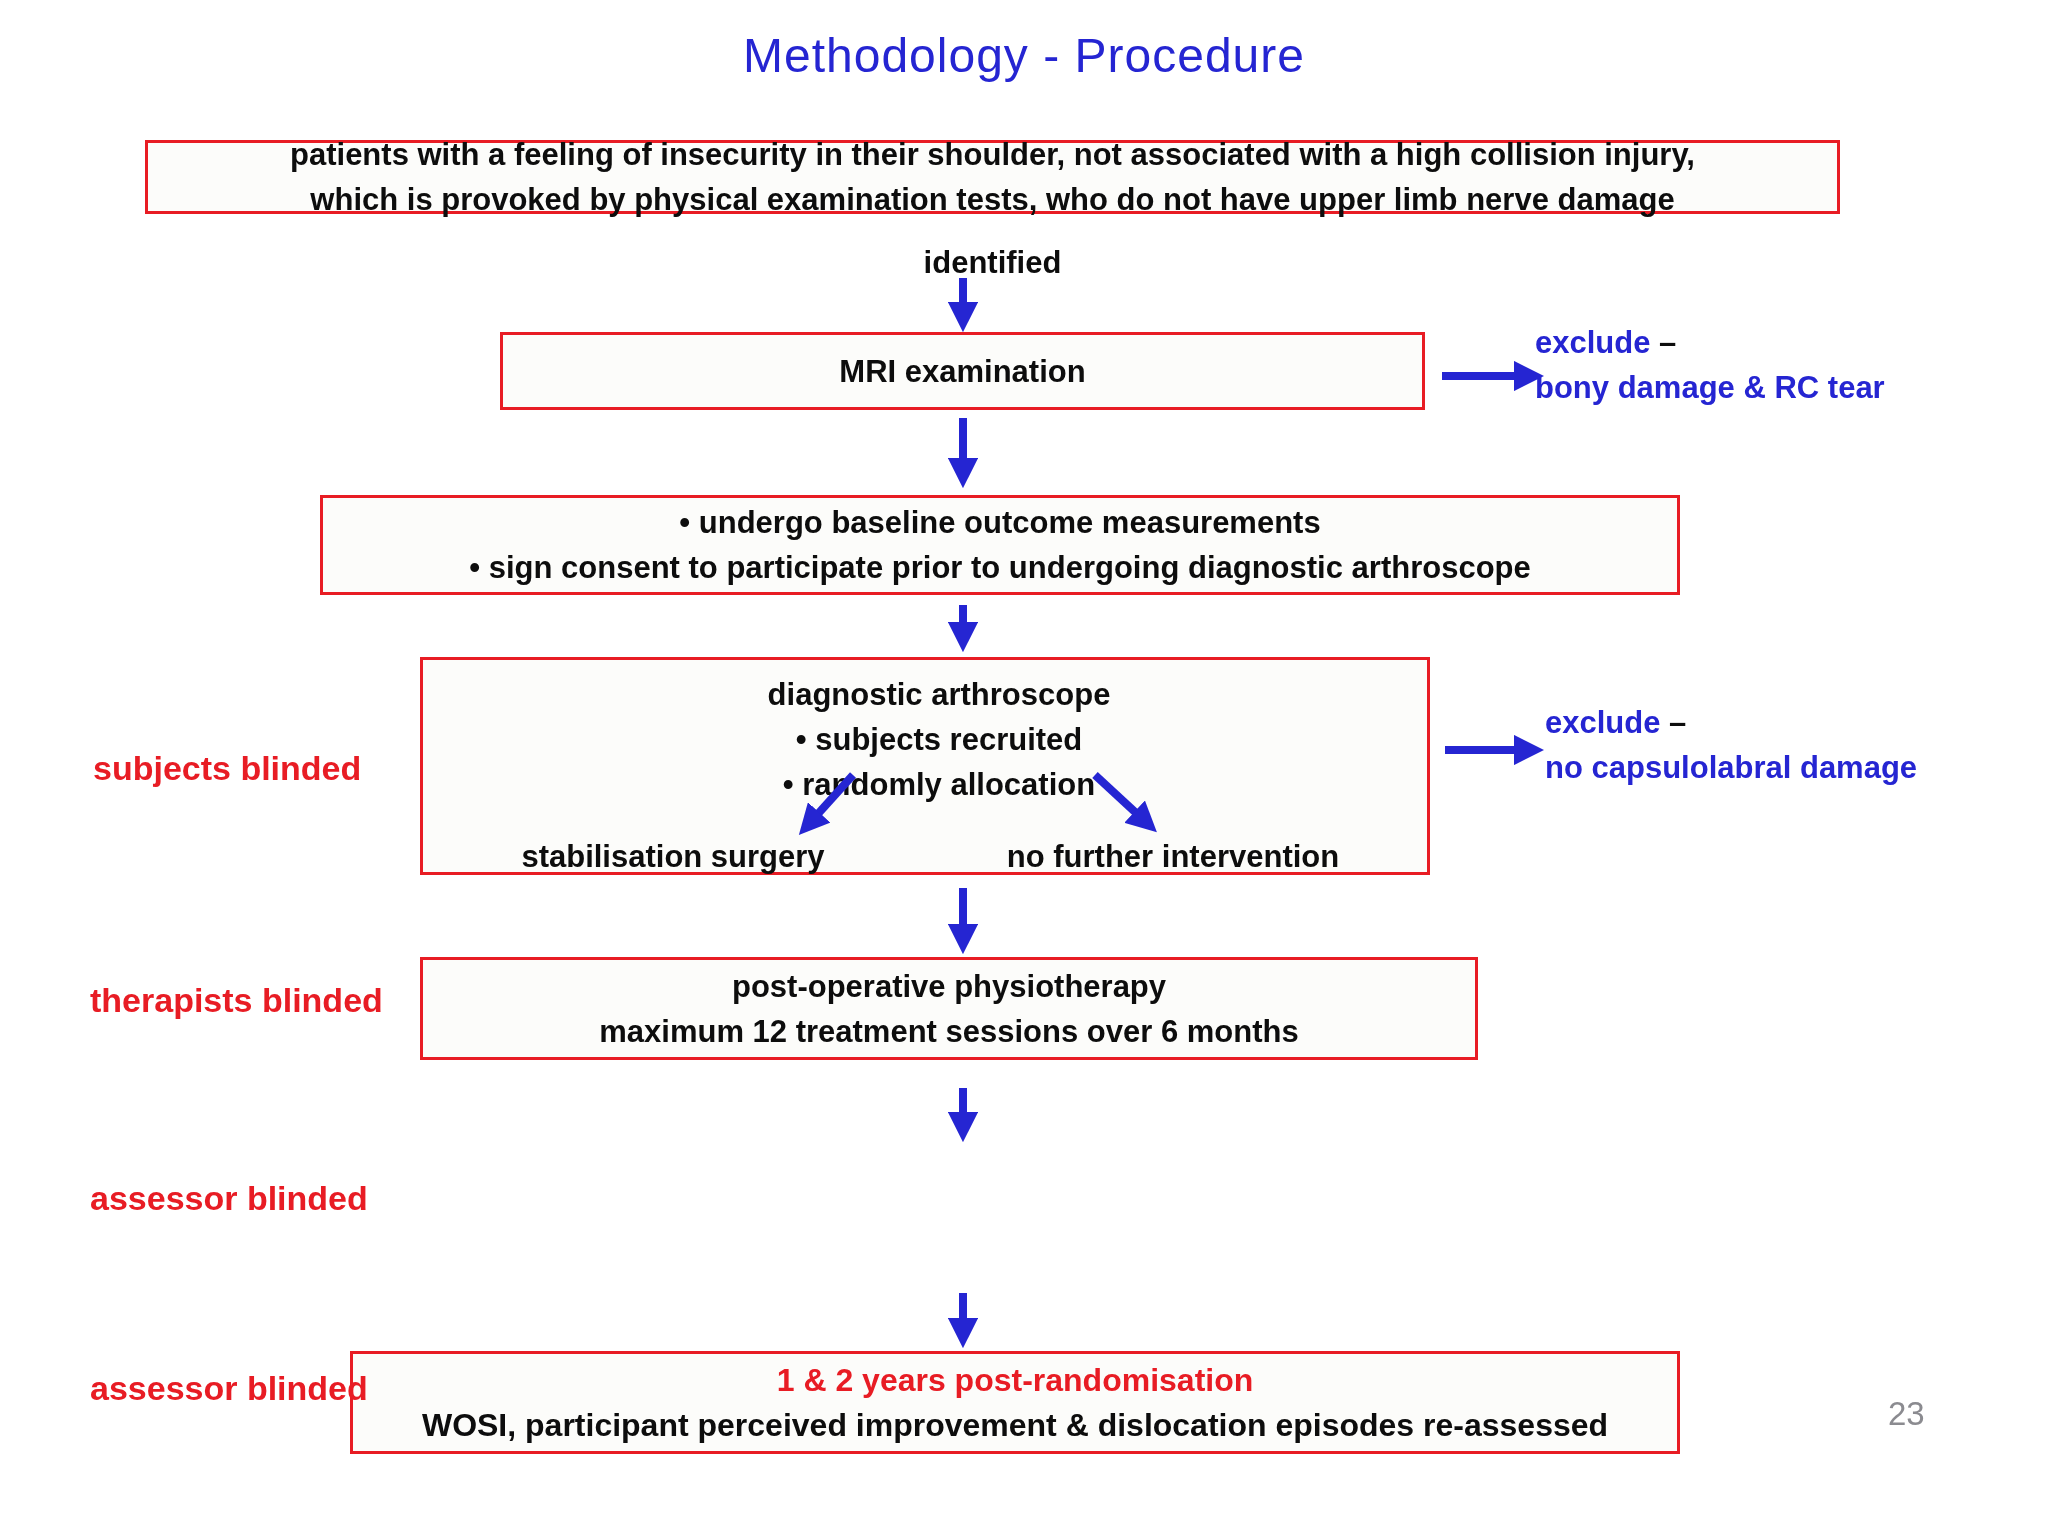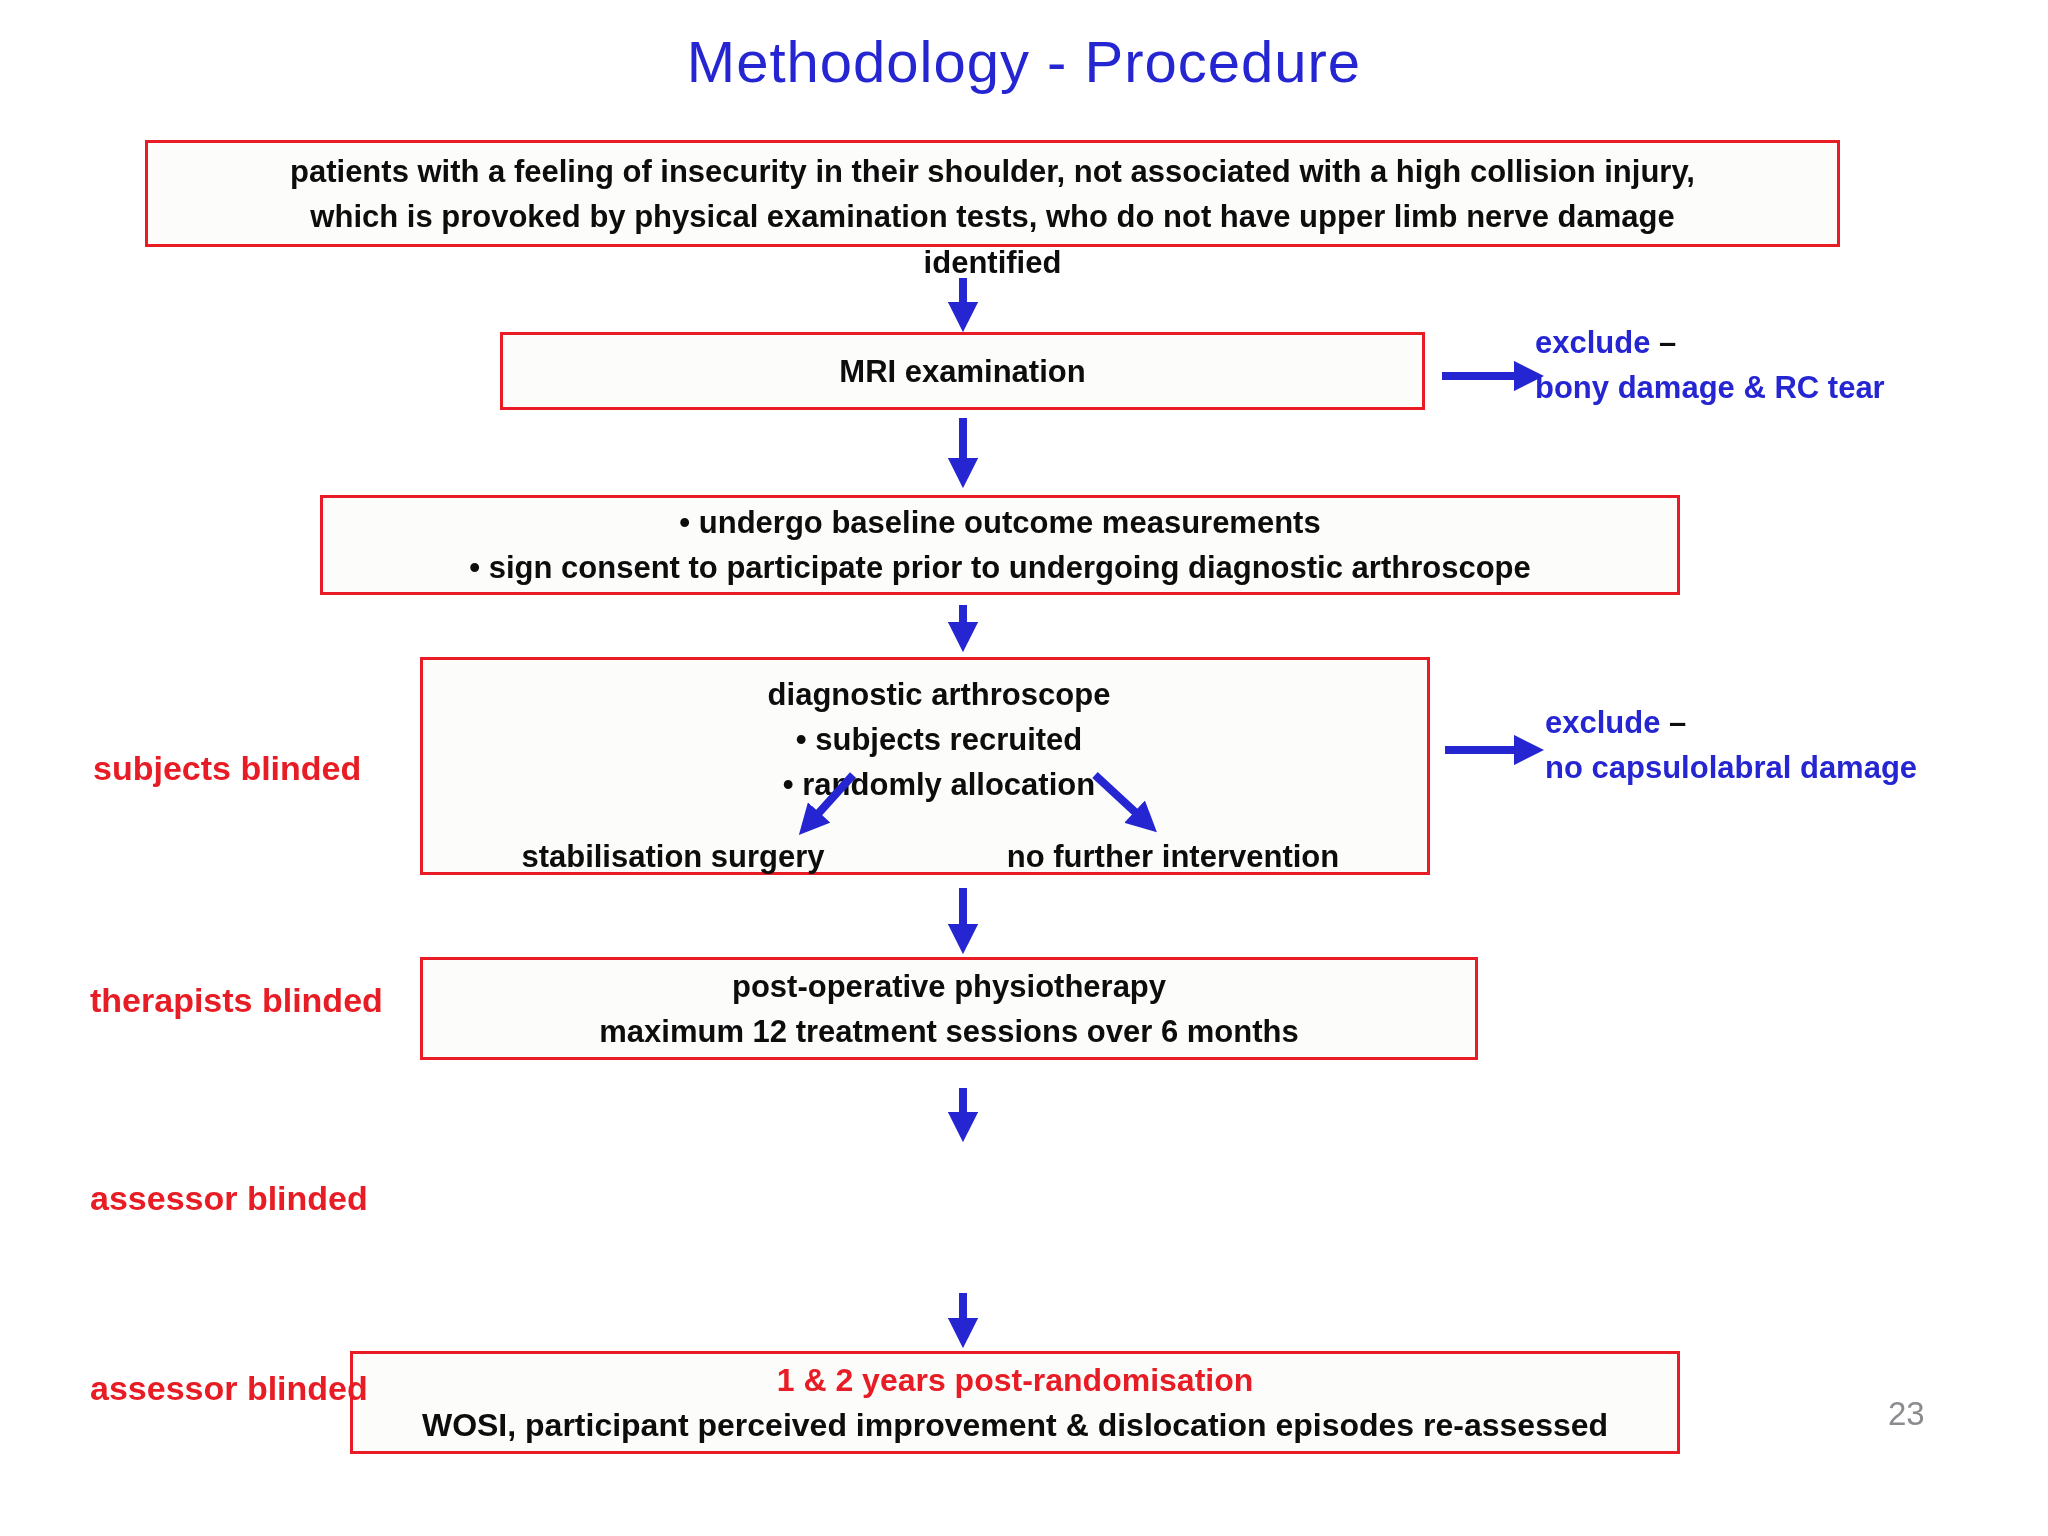--- a/index.html
+++ b/index.html
@@ -10,21 +10,21 @@
     --page-gray:#8b8b90;
     --bg:#ffffff;
   }
   html,body{margin:0;padding:0;background:var(--bg);}
   .slide{
     position:relative;width:2048px;height:1536px;background:var(--bg);
     font-family:"Liberation Sans",sans-serif;overflow:hidden;
   }
   .title{
     position:absolute;left:0;right:0;top:28px;text-align:center;
-    color:var(--blue);font-size:58px;font-weight:400;letter-spacing:1px;
+    color:var(--blue);font-size:48px;font-weight:400;letter-spacing:1px;
   }
   .box{
     position:absolute;border:3px solid var(--red);background:var(--box-fill);
     display:flex;flex-direction:column;justify-content:center;align-items:center;
     color:var(--black);font-weight:bold;box-sizing:border-box;
   }
   .ln{white-space:nowrap;text-align:center;}
   .fs31 .ln{font-size:31px;line-height:45px;}
   .fs32 .ln{font-size:32px;line-height:45px;}
   .red-text{color:var(--red);}
@@ -57,21 +57,21 @@
     pointer-events:none;z-index:5;
   }
 </style>
 </head>
 <body>
 
 <div class="slide">
 
   <div class="title">Methodology - Procedure</div>
 
-  <div class="box fs31" style="left:145px;top:140px;width:1695px;height:107px;">
+  <div class="box fs31" style="left:145px;top:140px;width:1695px;height:74px;">
     <div class="ln">patients with a feeling of insecurity in their shoulder, not associated with a high collision injury,</div>
     <div class="ln">which is provoked by physical examination tests, who do not have upper limb nerve damage</div>
   </div>
   <div class="overflow-line">identified</div>
 
   <div class="box fs31" style="left:500px;top:332px;width:925px;height:78px;">
     <div class="ln">MRI examination</div>
   </div>
 
   <div class="exclude-note" style="left:1535px;top:320px;">

